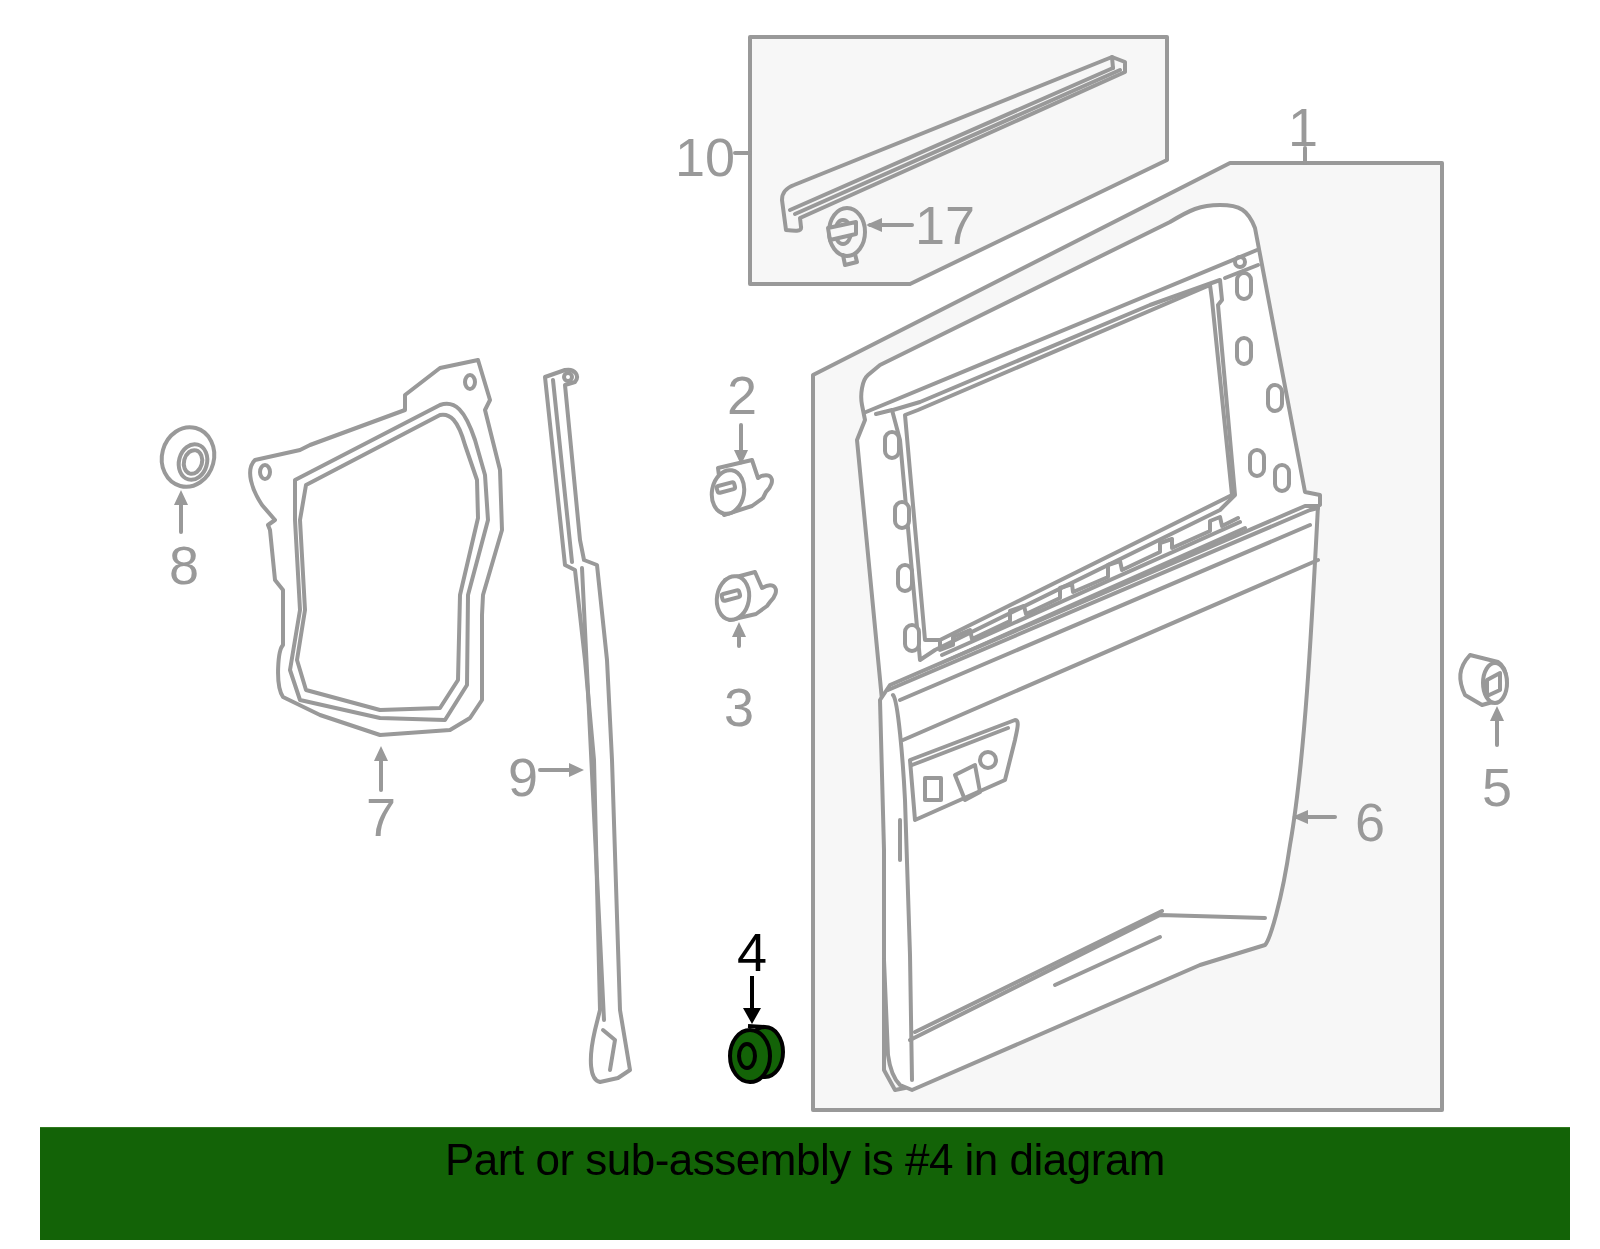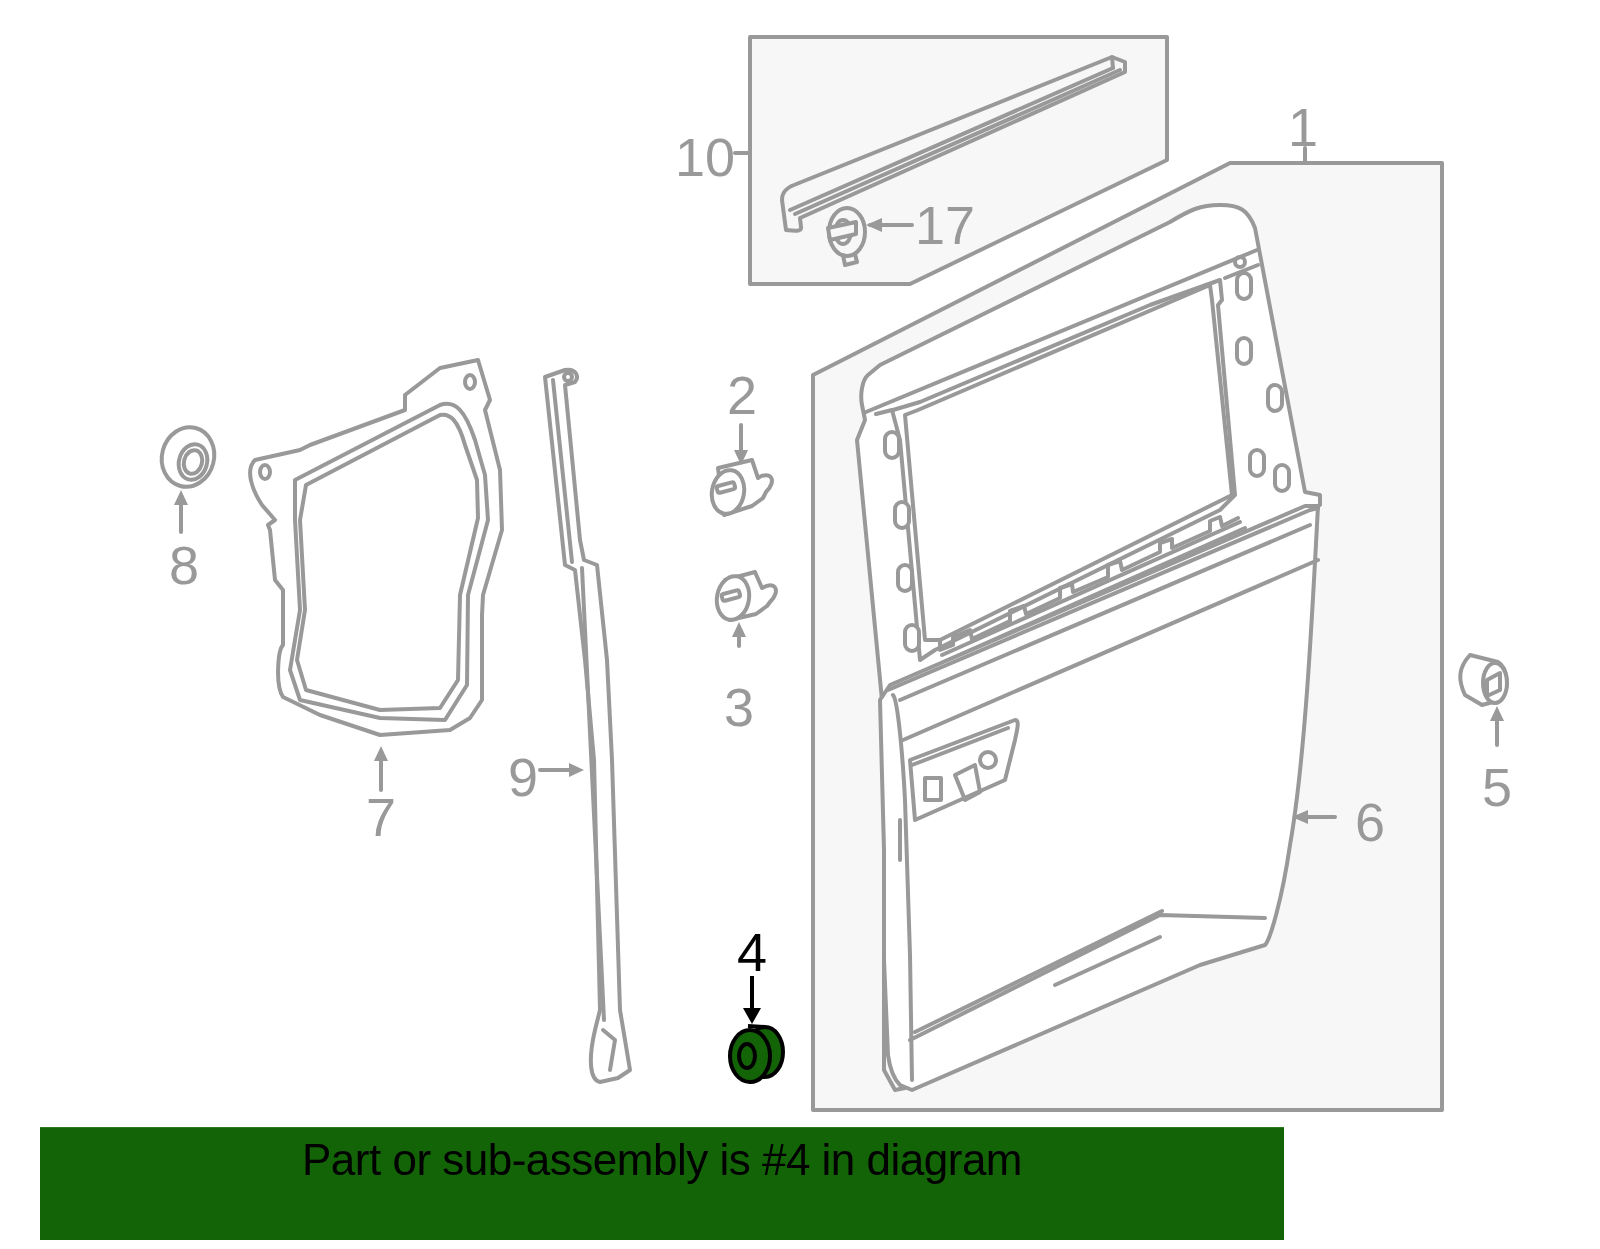--- a/index.html
+++ b/index.html
@@ -2,21 +2,21 @@
 <html><head>
 <meta charset="utf-8">
 <style>
   html, body { margin: 0; padding: 0; background: #ffffff; }
   body { width: 1600px; height: 1249px; position: relative; overflow: hidden;
          font-family: "Liberation Sans", sans-serif; }
   #diagram { position: absolute; left: 0; top: 0; width: 1600px; height: 1249px; }
   .callout { position: absolute; font-family: "Liberation Sans", sans-serif;
              font-size: 54px; line-height: 1; color: #999999; transform: translate(-50%, 0); }
   .callout.active { color: #000000; }
-  #banner { position: absolute; left: 40px; top: 1127px; width: 1244px; height: 112px;
+  #banner { position: absolute; left: 40px; top: 1127px; width: 1530px; height: 112px;
             background: #136307; border-top: 1px solid #2f7a1f; text-align: center; }
   #banner .line { display: block; font-size: 44px; line-height: 48px; color: #000;
                   font-family: "Liberation Sans", sans-serif; letter-spacing: -0.5px; }
   #banner .line1 { margin-top: 8px; }
 </style>
 </head>
 <body>
 
 <svg id="diagram" viewBox="0 0 1600 1249" xmlns="http://www.w3.org/2000/svg">
   <g fill="none" stroke="#999999" stroke-width="4" stroke-linejoin="round" stroke-linecap="round">

